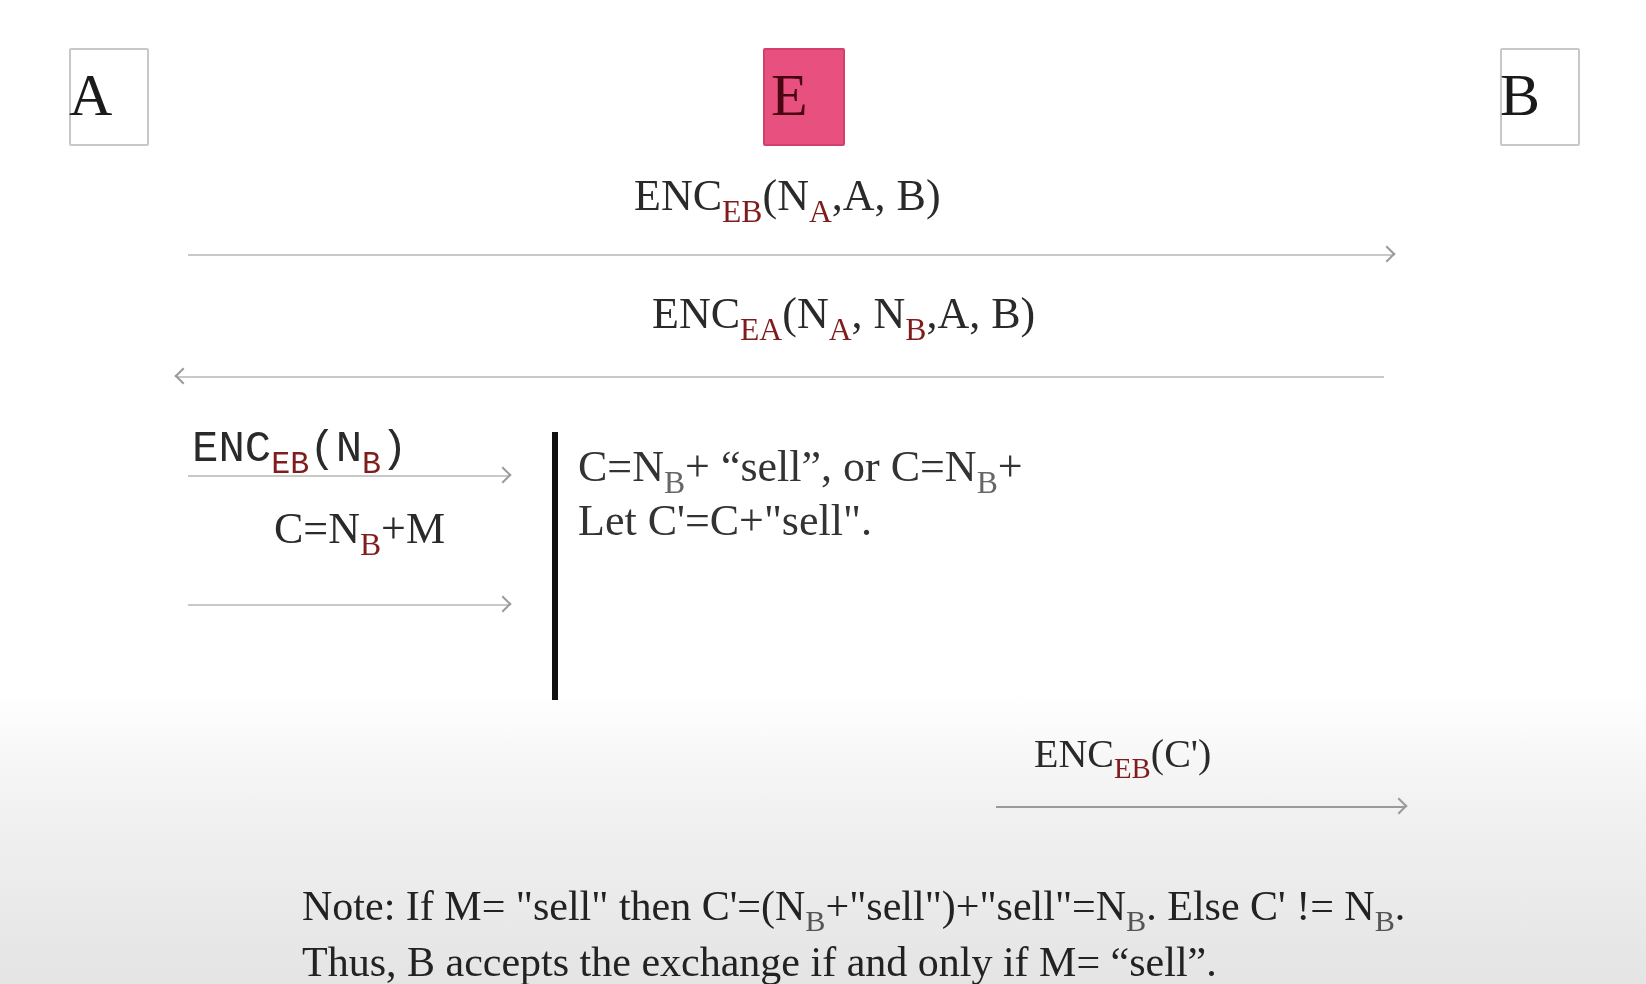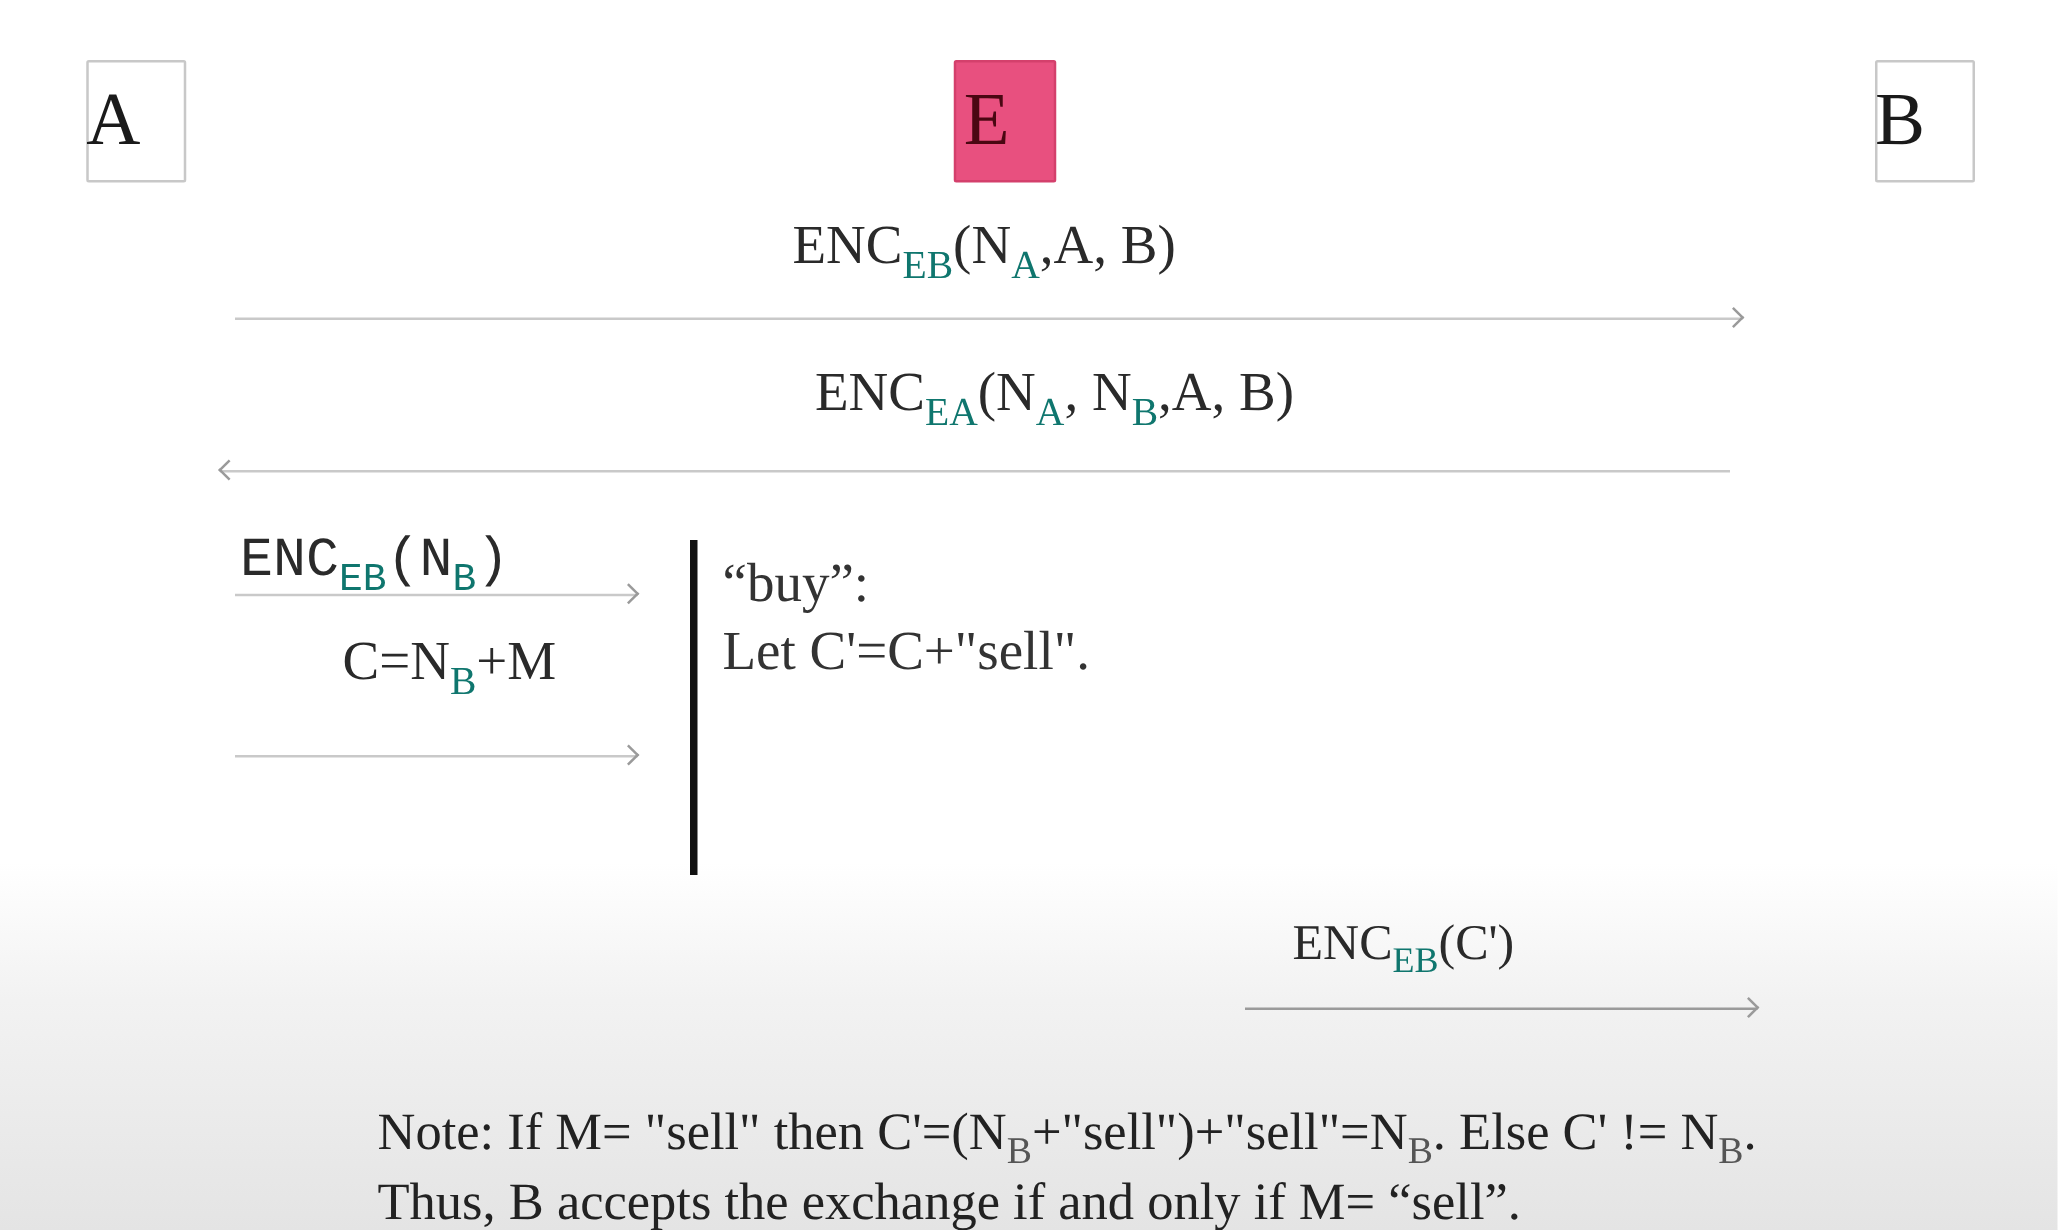--- a/index.html
+++ b/index.html
@@ -14,21 +14,21 @@
     border:2px solid #c8c8c8; border-radius:2px; background:#fff;
     font-size:60px; line-height:98px; padding-left:0;
   }
   .party span { position:relative; left:-2px; top:-4px; }
   #party-a { left:69px; }
   #party-b { left:1500px; }
   #party-e { left:763px; width:82px; background:#e8507f; border-color:#d4406c; color:#5a0a1a; }
   #party-e span { left:6px; color:#4a0712; }
 
   .msg { position:absolute; white-space:nowrap; color:#2a2a2a; }
-  .msg sub { font-size:0.72em; vertical-align:-0.38em; line-height:0; color:#0f766e;text-align:right; }
+  .msg sub { font-size:0.72em; vertical-align:-0.38em; line-height:0; color:#7f1d1d;text-align:right; }
   .lbl-44 { font-size:44px; }
   .lbl-48 { font-size:40px; }
 
   .arrow { position:absolute; height:2px; background:#c9c9c9; }
   .arrow.dark { background:#9a9a9a; }
   .arrow .head {
     position:absolute; top:-6px; width:10px; height:10px;
     border-top:2px solid #9a9a9a; border-right:2px solid #9a9a9a;
   }
   .arrow.right .head { right:1px; transform:rotate(45deg); }
@@ -81,21 +81,23 @@
 <div class="msg lbl-44" style="left:274px; top:503px;">
   <span>C=N</span><sub>B</sub><span>+M</span>
 </div>
 <div class="arrow right" style="left:188px; top:604px; width:322px;">
     <div class="head"></div>
   </div>
 
 <div class="vbar"></div>
 
 <div class="check-block">
-  <div class="check-line">“buy”:</div>
+  <div class="check-line">
+    <span>C=N</span><sub>B</sub><span>+ “sell”, or C=N</span><sub>B</sub><span>+</span>
+  </div>
   <div class="check-line">Let C'=C+"sell".</div>
 </div>
 
 <div class="msg lbl-48" style="left:1034px; top:730px;">
   <span>ENC</span><sub>EB</sub><span>(C')</span>
 </div>
 <div class="arrow right dark" style="left:996px; top:806px; width:410px;">
     <div class="head"></div>
   </div>
 

